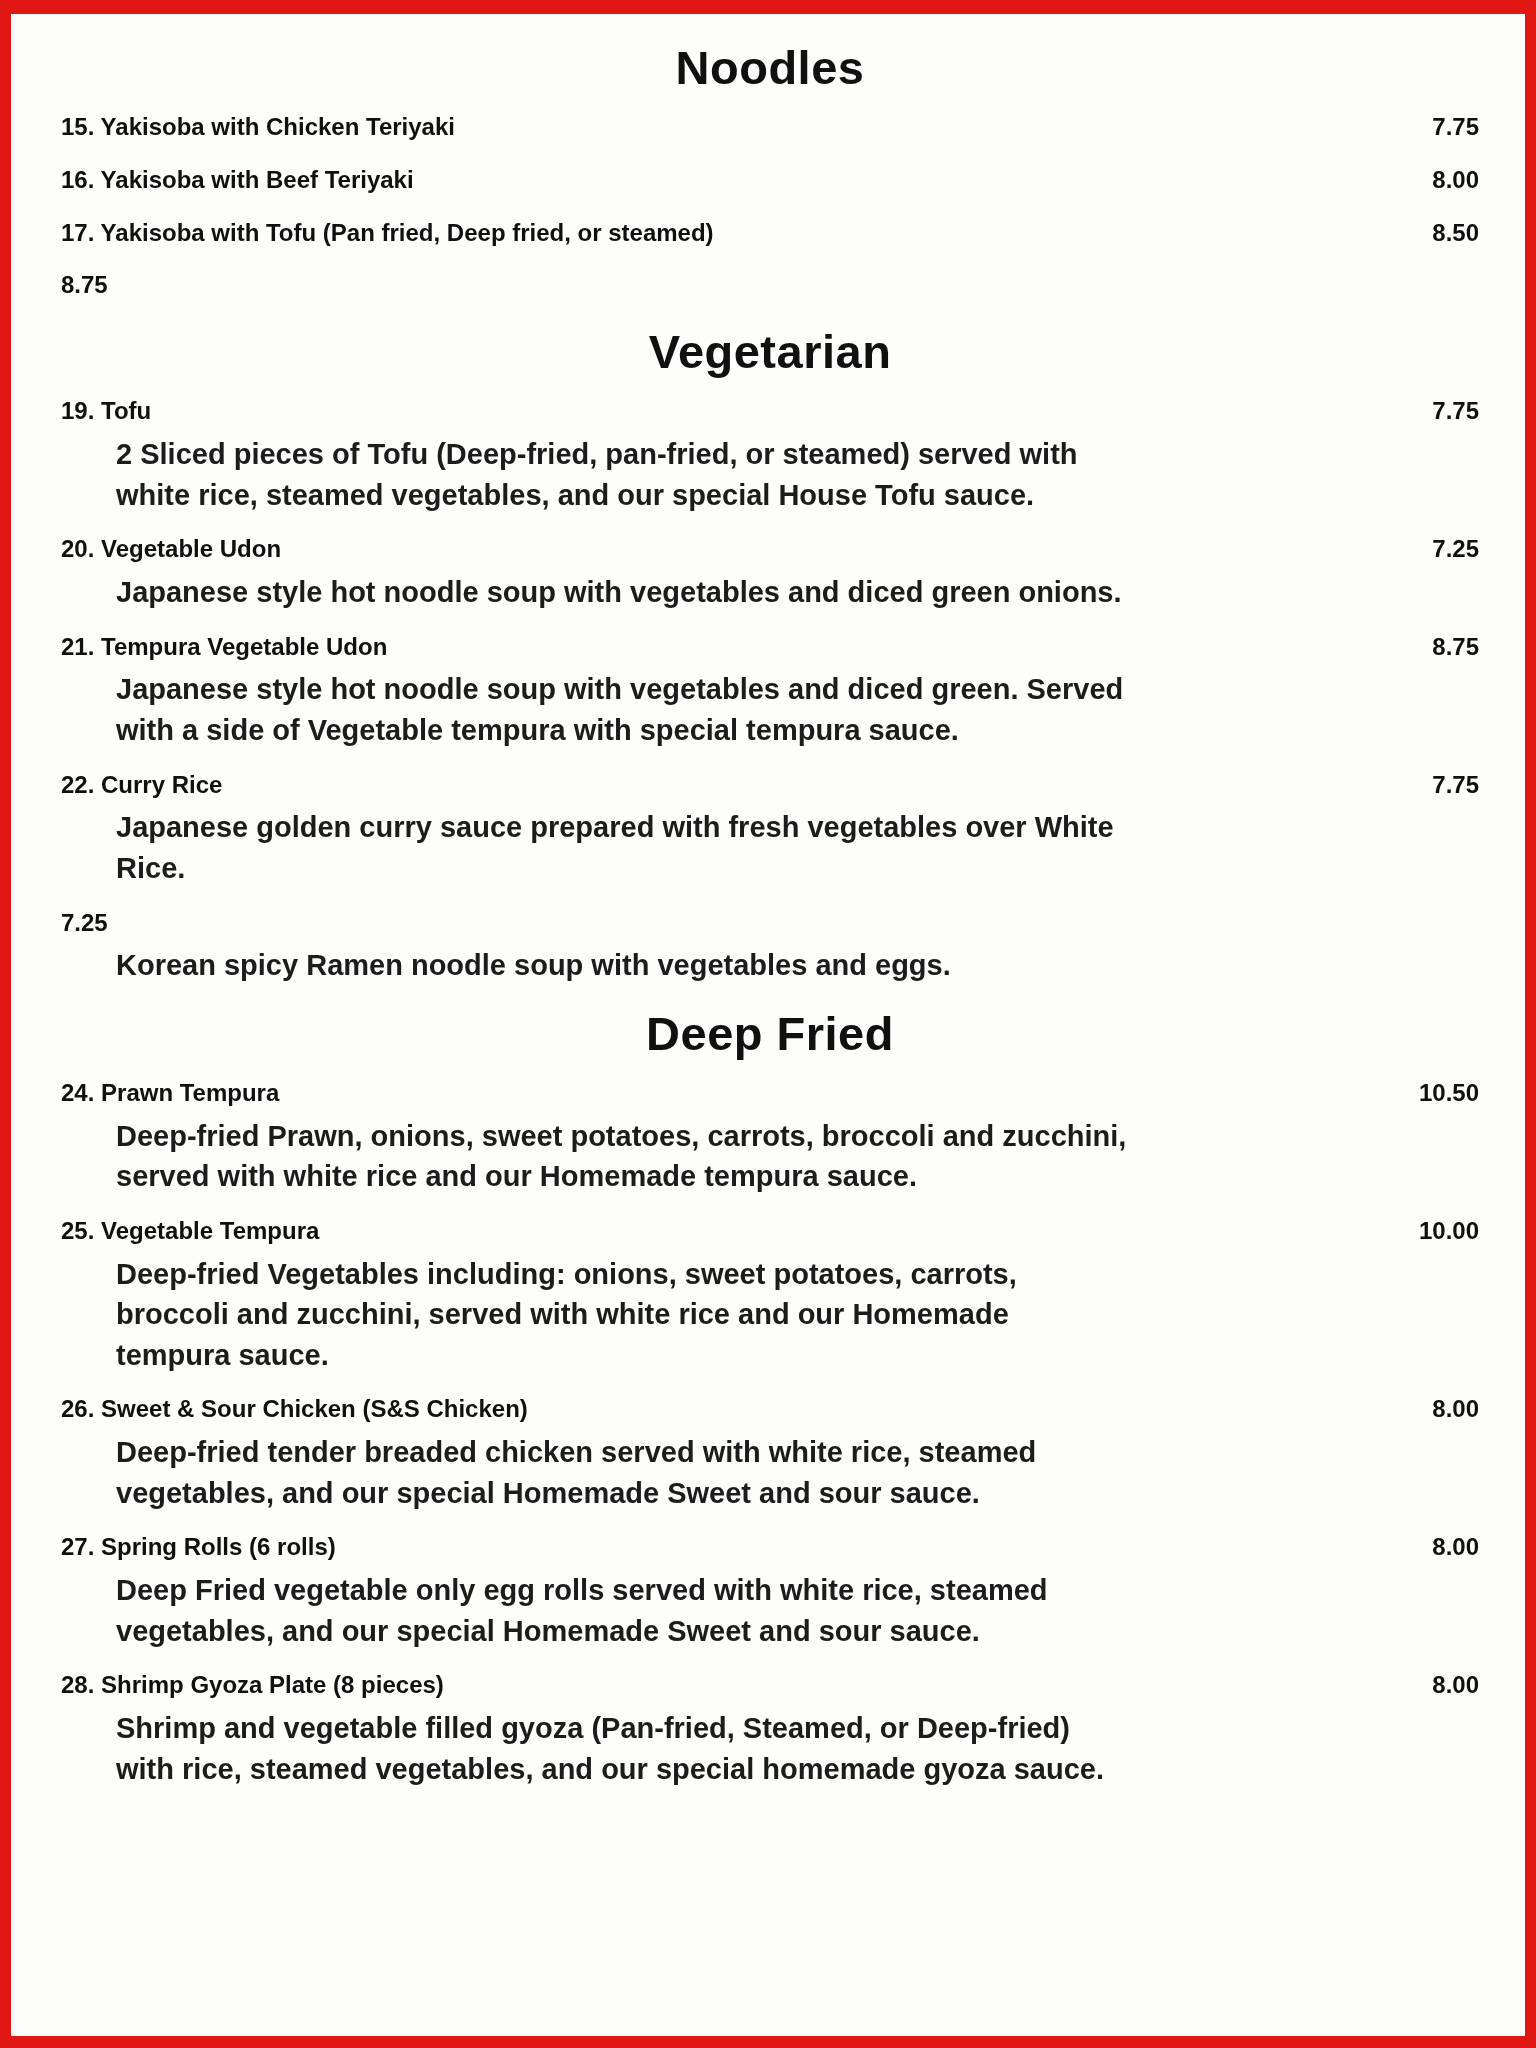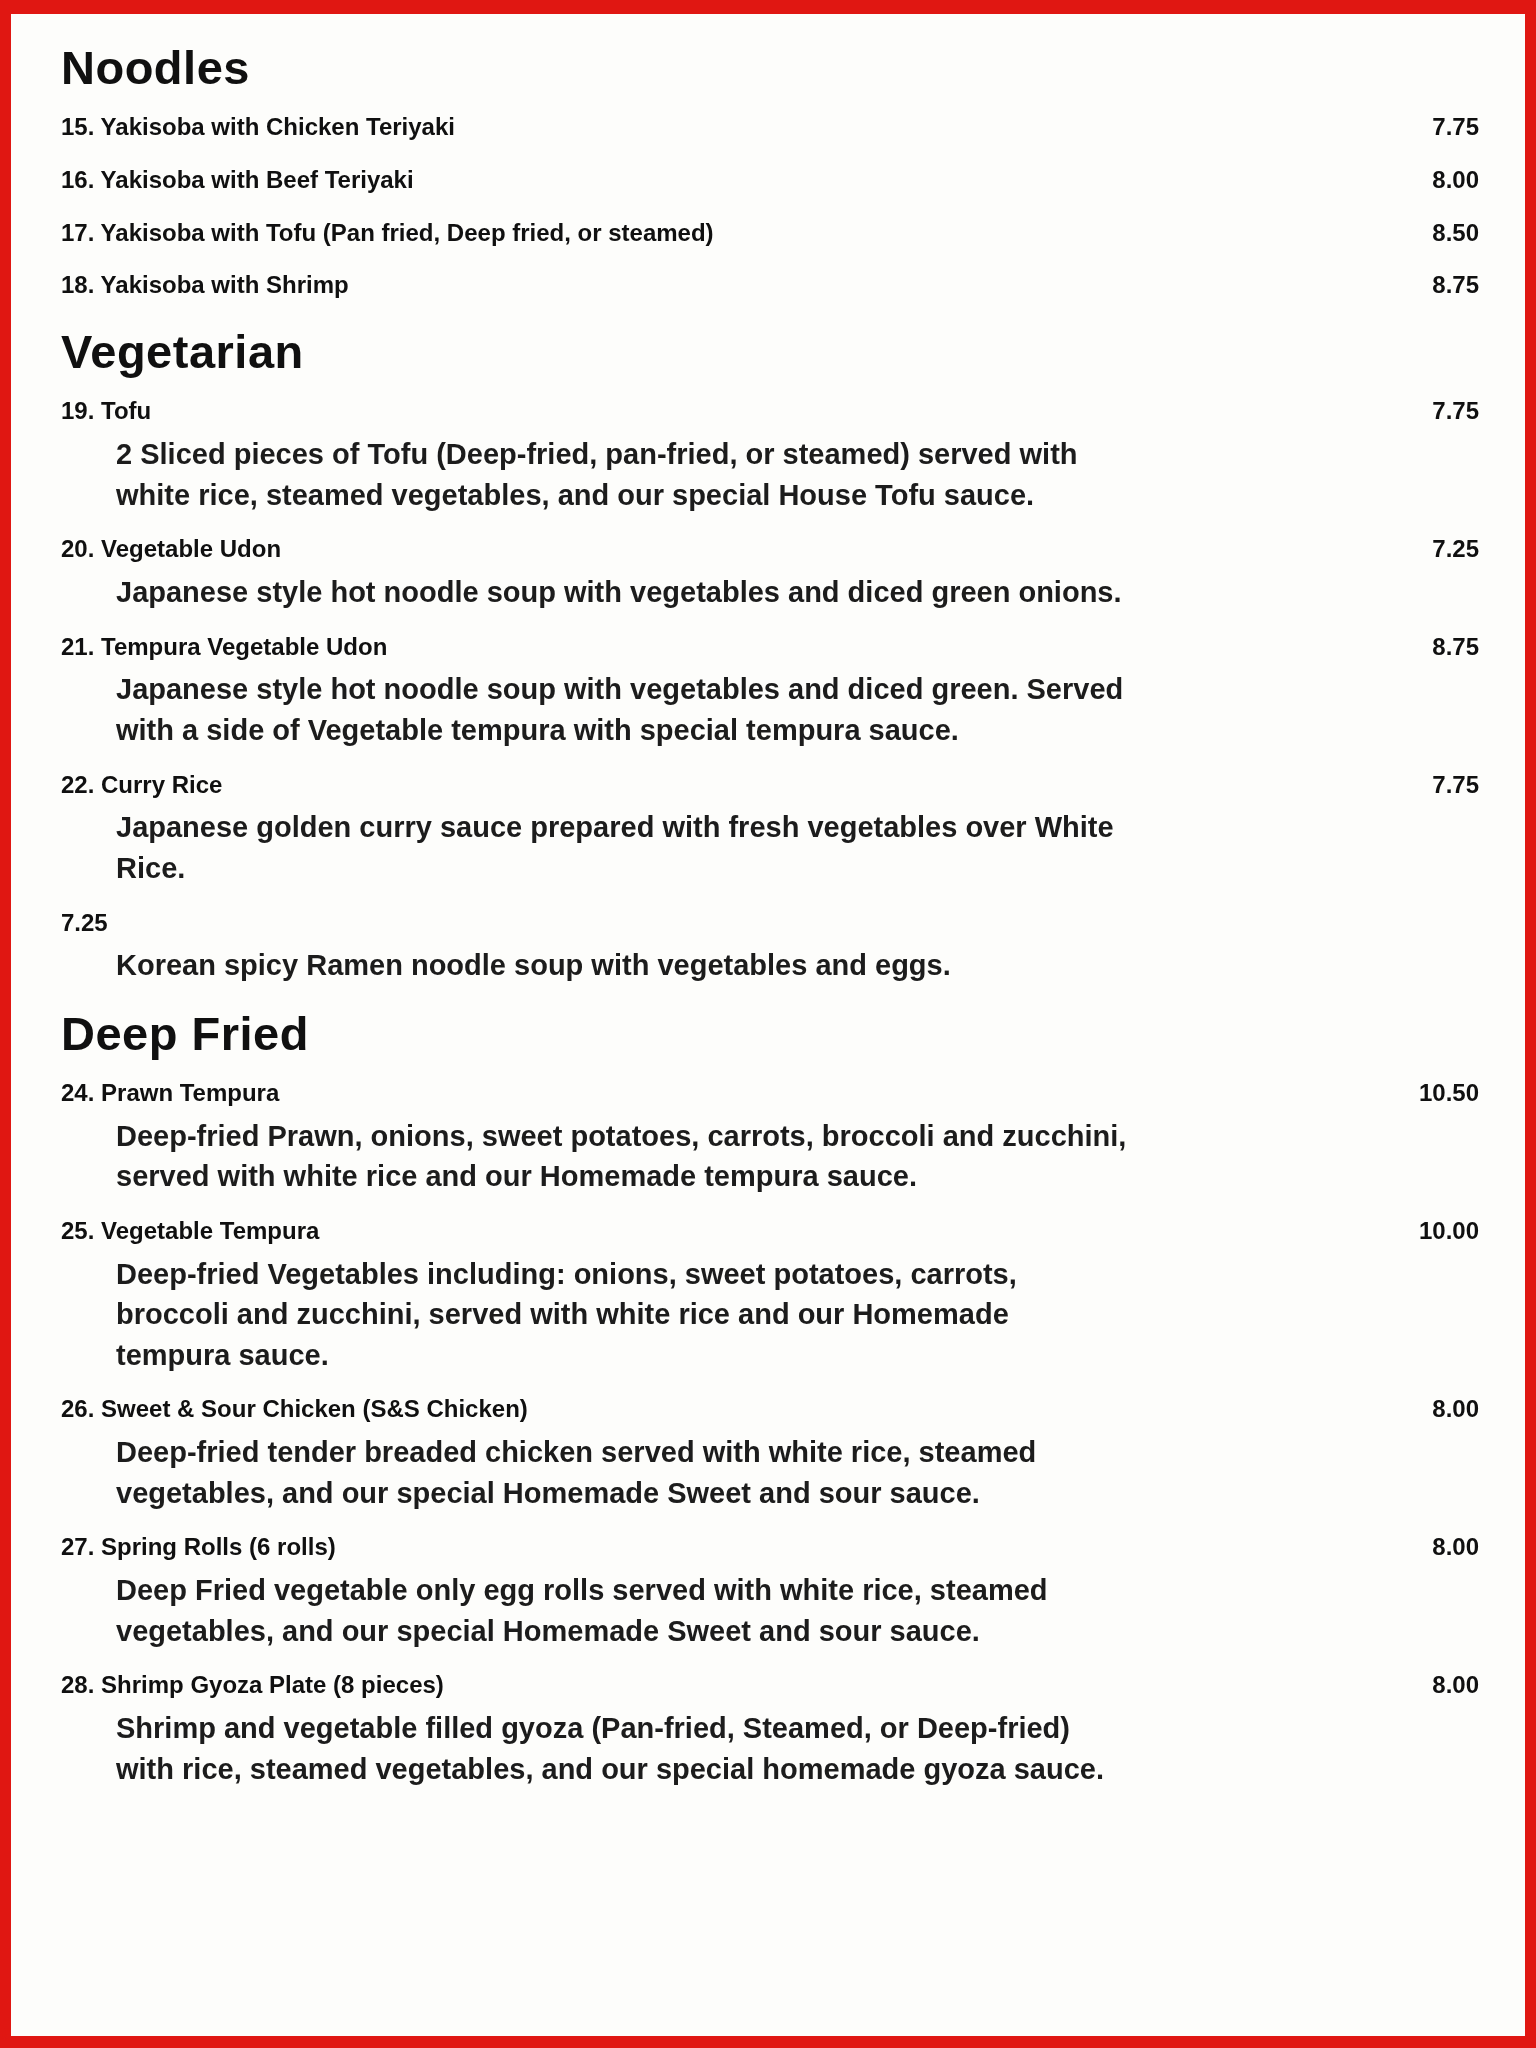--- a/index.html
+++ b/index.html
@@ -17,20 +17,21 @@
     border-width: 14px 11px 12px 11px;
     background: #fdfdfb;
     overflow: hidden;
     font-family: "Liberation Sans", sans-serif;
     color: #121212;
   }
   .content {
     padding: 22px 46px 0 50px;
   }
   .heading {
+    text-align: center;
     font-size: 47px;
     font-weight: 700;
     letter-spacing: 0.5px;
     margin: 10px 0 18px 0;
     color: #101010;
   }
   .heading.first {
     margin-top: 4px;
   }
   .row {
@@ -85,21 +86,20 @@
         </div>
       </div>
       <div class="item">
         <div class="row simple">
           <span class="name">17. Yakisoba with Tofu (Pan fried, Deep fried, or steamed)</span>
           <span class="price">8.50</span>
         </div>
       </div>
       <div class="item">
         <div class="row simple">
-          <span class="name">18. Yakisoba with Shrimp</span>
           <span class="price">8.75</span>
         </div>
       </div>
       <div class="heading">Vegetarian</div>
       <div class="item">
         <div class="row">
           <span class="name">19. Tofu</span>
           <span class="price">7.75</span>
         </div>
         <div class="desc">2 Sliced pieces of Tofu (Deep-fried, pan-fried, or steamed) served with

